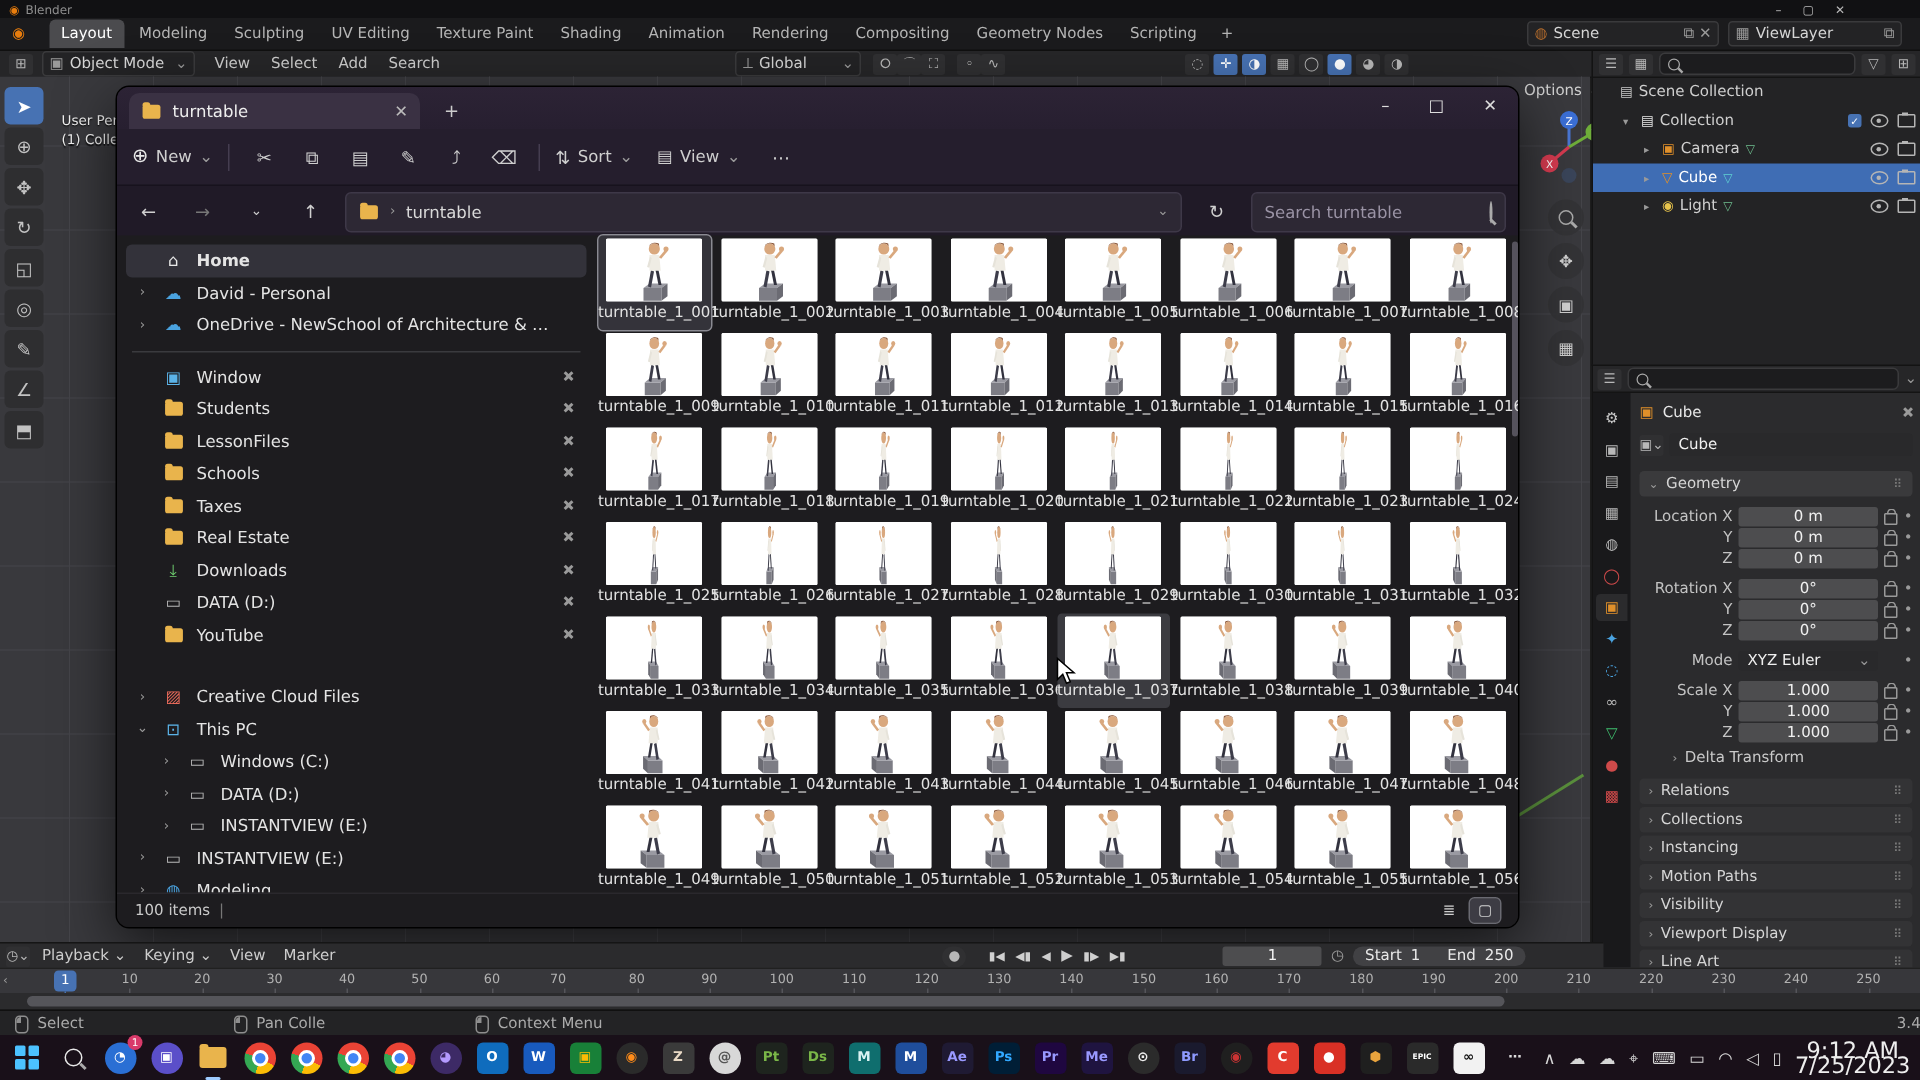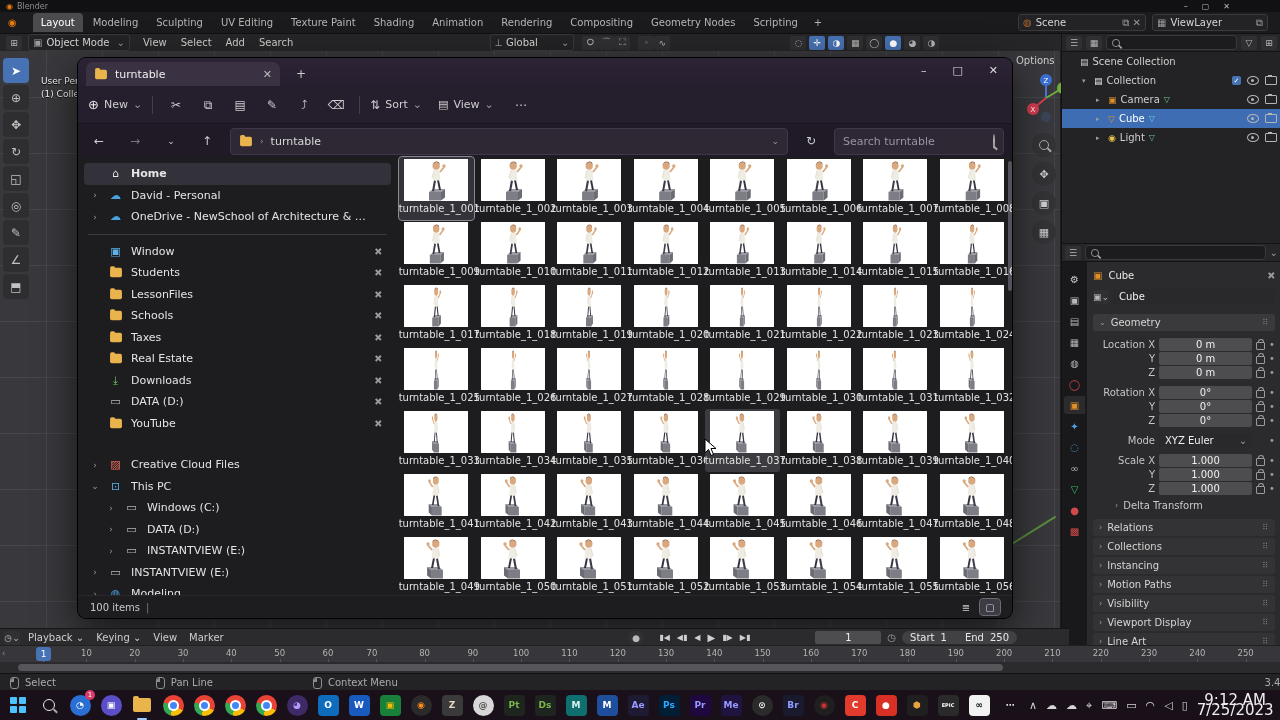--- a/index.html
+++ b/index.html
@@ -1814,21 +1814,21 @@
   </div>
   <div class="abs" id="tl-scroll">
     <div style="position:absolute;left:18px;top:2px;width:985px;height:7px;background:#55555a;border-radius:4px"></div>
   </div>
 
   <div class="abs" id="bl-status">
     <span class="mouseico"></span>
     <span>Select</span>
     <span style="width:88px"></span>
     <span class="mouseico"></span>
-    <span>Pan Line</span>
+    <span>Pan Colle</span>
     <span style="width:88px"></span>
     <span class="mouseico"></span>
     <span>Context Menu</span>
     <span style="margin-left:auto">3.4.1</span>
   </div>
 
   <div class="abs" id="taskbar">
     <span id="tb-apps" class="row" style="gap:7px">
         <div class="tb-icon">
           <span class="win">

